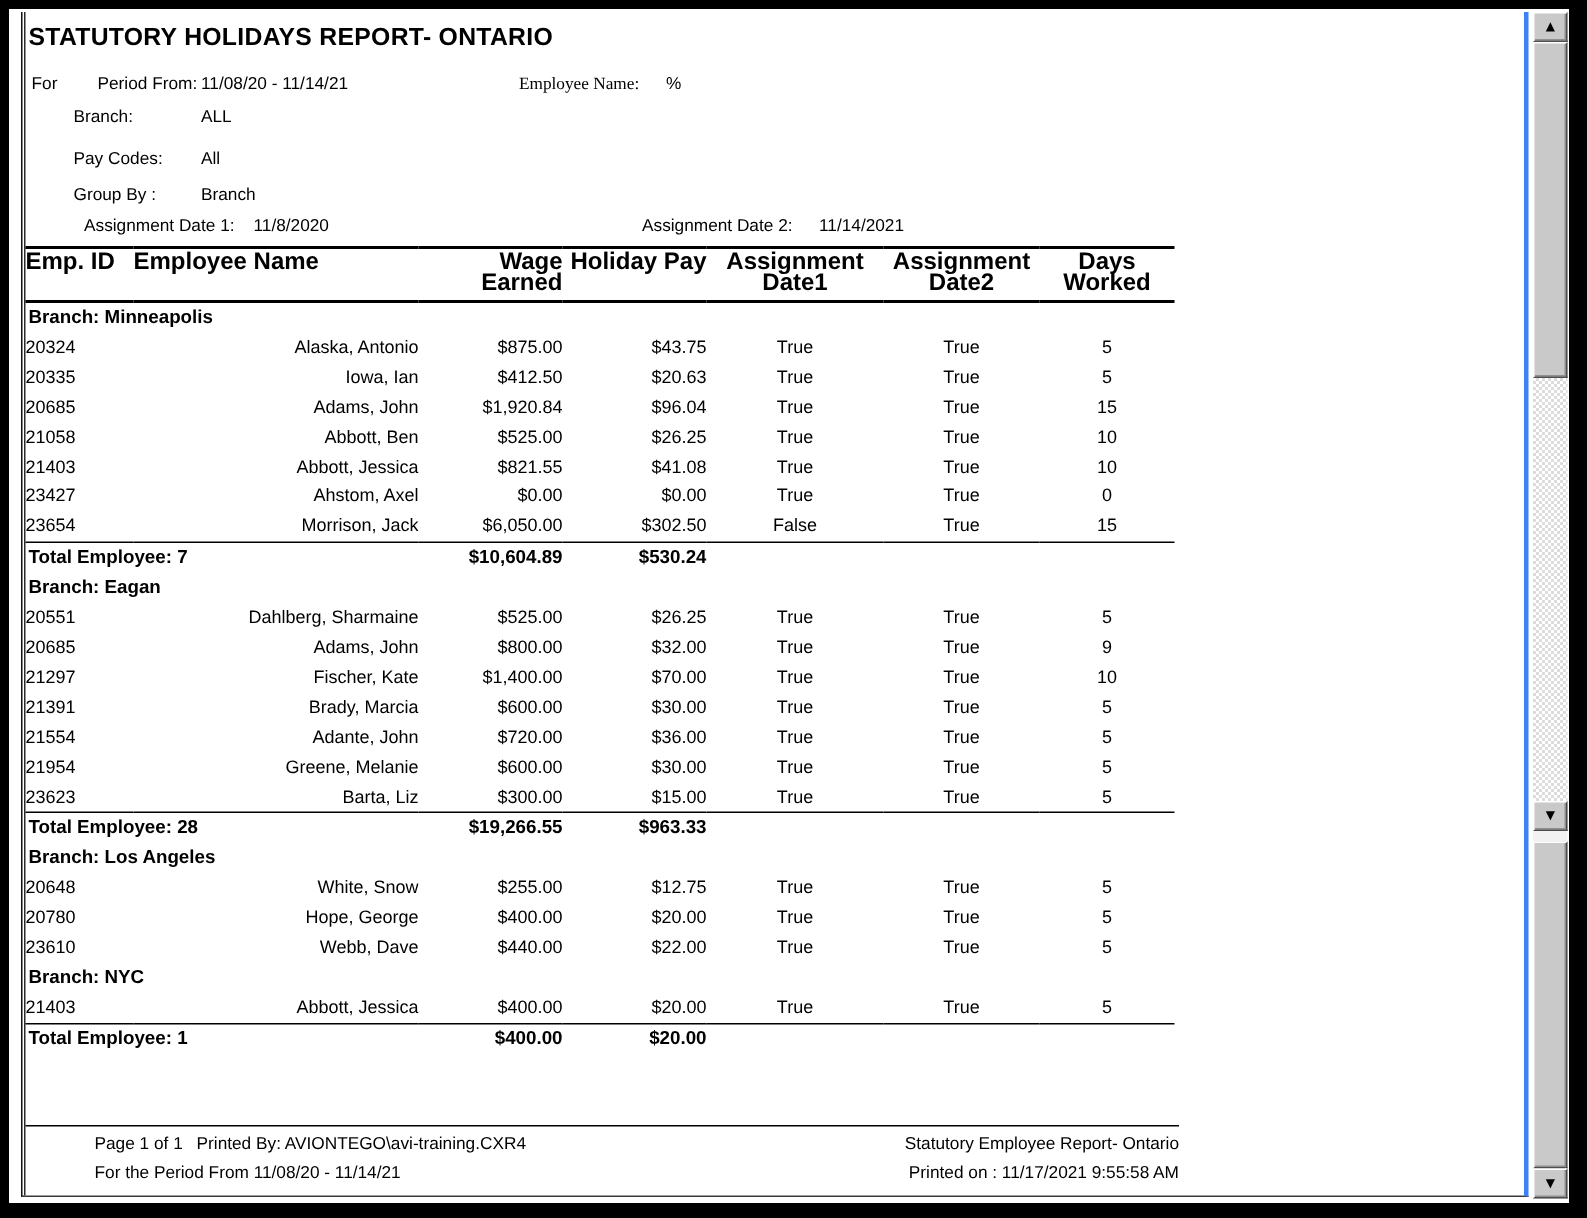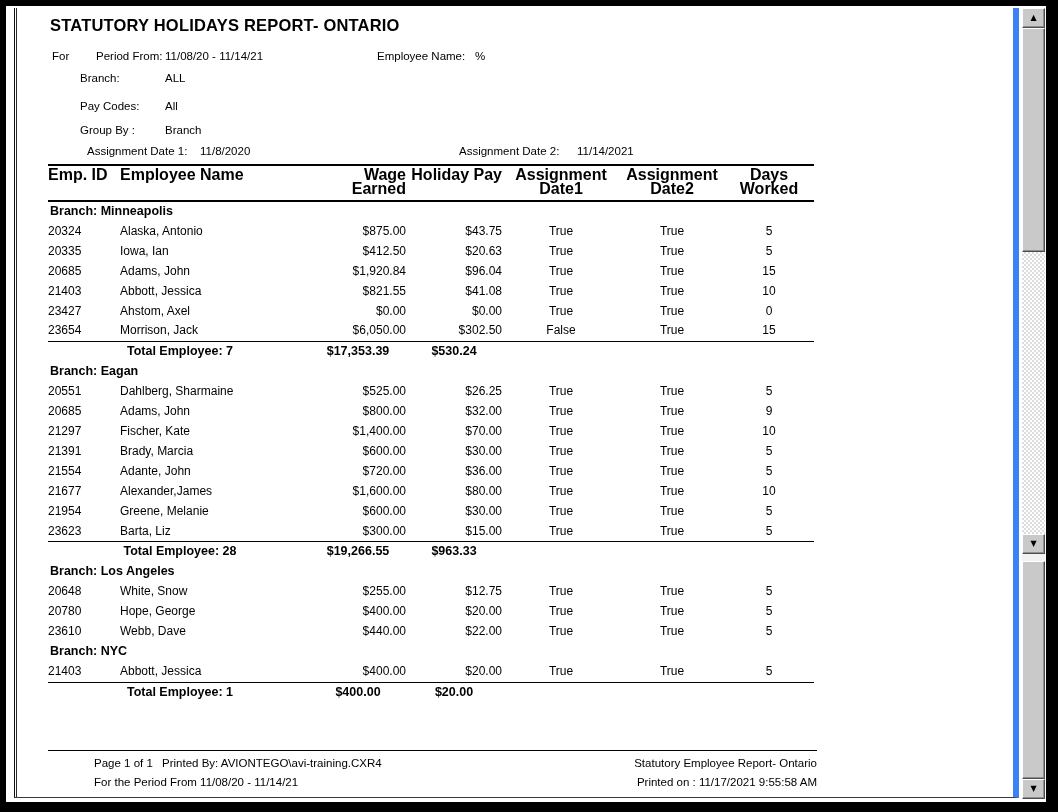--- a/index.html
+++ b/index.html
@@ -12,36 +12,35 @@
   
   .window{
     position:absolute;left:6px;top:6px;right:12px;bottom:10px;
     background:#fff;
   }
   
   .page{
     position:absolute;left:8px;top:2px;bottom:4px;right:27px;
     background:#fff;
     border-left:1px solid #111;
-    border-right:6px solid #3b82f6;
+    border-right:3px solid #3b82f6;
     border-bottom:1px solid #3a3a3a;
     box-shadow:inset 1px 0 0 #ffffff, inset 2px 0 0 #2a2a2a;
-    padding-left:31px;
   }
   .page-inner{position:relative;width:100%;height:100%;}
   .report-title{
     margin:8px 0 0 4px;
     font-size:16.5px;font-weight:bold;letter-spacing:0.2px;
   }
   .params{position:relative;height:123px;margin-top:6px;font-size:11.5px;}
   .params span{position:absolute;white-space:nowrap;}
   .p-for{left:6px;top:9px;}
   .p-period-label{left:50px;top:9px;}
   .p-period-value{left:119px;top:9px;}
-  .p-emp-label{left:331px;top:9px;}
+  .p-emp-label{left:331px;top:9px;font-family:Liberation Serif, serif;}
   .p-emp-value{left:429px;top:9px;}
   .p-branch-label{left:34px;top:31px;}
   .p-branch-value{left:119px;top:31px;}
   .p-paycodes-label{left:34px;top:59px;}
   .p-paycodes-value{left:119px;top:59px;}
   .p-groupby-label{left:34px;top:83px;}
   .p-groupby-value{left:119px;top:83px;}
   .p-ad1-label{left:41px;top:104px;}
   .p-ad1-value{left:154px;top:104px;}
   .p-ad2-label{left:413px;top:104px;}
@@ -63,25 +62,25 @@
     height:19.9px;padding:0;line-height:19.9px;
     white-space:nowrap;overflow:hidden;
   }
   .col0{width:72px;} .col1{width:190px;} .col2{width:96px;} .col3{width:96px;}
   .col4{width:118px;} .col5{width:104px;} .col6{width:90px;}
   th.h0{text-align:left;padding-left:4px;}
   th.h1{text-align:left;padding-left:7px;}
   th.h2,th.h3{text-align:right;padding-right:3px;}
   th.h4,th.h5,th.h6{text-align:center;}
   td.c0{text-align:left;padding-left:6px;}
-  td.c1{text-align:left;padding-left:7px;}
+  td.c1{text-align:right;padding-left:7px;}
   td.c2,td.c3{text-align:right;padding-right:3px;}
   td.c4,td.c5,td.c6{text-align:center;}
   tr.branch-row td{font-weight:bold;padding-left:2px;font-size:12.5px;}
-  tr.total-row td{font-weight:bold;border-top:1px solid #000;font-size:12.5px;text-align:center;}
+  tr.total-row td{font-weight:bold;border-top:1px solid #000;font-size:12.5px;}
   tr.total-row td.c0{padding-left:2px;}
 
   .page-footer{
     position:absolute;top:734px;left:2px;width:769px;
     border-top:1px solid #000;font-size:11.5px;
   }
   .footer-line{display:flex;justify-content:space-between;white-space:nowrap;margin-left:46px;}
   .footer-line.l1{margin-top:6px;}
   .footer-line.l2{margin-top:7px;}
   .footer-left span{margin-right:6px;}
@@ -196,20 +195,29 @@
             <tr>
               <td class="c0">20685</td>
               <td class="c1">Adams, John</td>
               <td class="c2">$1,920.84</td>
               <td class="c3">$96.04</td>
               <td class="c4">True</td>
               <td class="c5">True</td>
               <td class="c6">15</td>
             </tr>
             <tr>
+              <td class="c0">21058</td>
+              <td class="c1">Abbott, Ben</td>
+              <td class="c2">$525.00</td>
+              <td class="c3">$26.25</td>
+              <td class="c4">True</td>
+              <td class="c5">True</td>
+              <td class="c6">10</td>
+            </tr>
+            <tr>
               <td class="c0">21403</td>
               <td class="c1">Abbott, Jessica</td>
               <td class="c2">$821.55</td>
               <td class="c3">$41.08</td>
               <td class="c4">True</td>
               <td class="c5">True</td>
               <td class="c6">10</td>
             </tr>
             <tr>
               <td class="c0">23427</td>
@@ -224,21 +232,21 @@
               <td class="c0">23654</td>
               <td class="c1">Morrison, Jack</td>
               <td class="c2">$6,050.00</td>
               <td class="c3">$302.50</td>
               <td class="c4">False</td>
               <td class="c5">True</td>
               <td class="c6">15</td>
             </tr>
             <tr class="total-row">
               <td colspan="2" class="c0">Total Employee: 7</td>
-              <td class="c2">$17,353.39</td>
+              <td class="c2">$10,604.89</td>
               <td class="c3">$530.24</td>
               <td colspan="3"></td>
             </tr>
             <tr class="branch-row">
               <td colspan="7">Branch: Eagan</td>
             </tr>
             <tr>
               <td class="c0">20551</td>
               <td class="c1">Dahlberg, Sharmaine</td>
               <td class="c2">$525.00</td>
@@ -275,29 +283,20 @@
               <td class="c6">5</td>
             </tr>
             <tr>
               <td class="c0">21554</td>
               <td class="c1">Adante, John</td>
               <td class="c2">$720.00</td>
               <td class="c3">$36.00</td>
               <td class="c4">True</td>
               <td class="c5">True</td>
               <td class="c6">5</td>
-            </tr>
-            <tr>
-              <td class="c0">21677</td>
-              <td class="c1">Alexander,James</td>
-              <td class="c2">$1,600.00</td>
-              <td class="c3">$80.00</td>
-              <td class="c4">True</td>
-              <td class="c5">True</td>
-              <td class="c6">10</td>
             </tr>
             <tr>
               <td class="c0">21954</td>
               <td class="c1">Greene, Melanie</td>
               <td class="c2">$600.00</td>
               <td class="c3">$30.00</td>
               <td class="c4">True</td>
               <td class="c5">True</td>
               <td class="c6">5</td>
             </tr>

